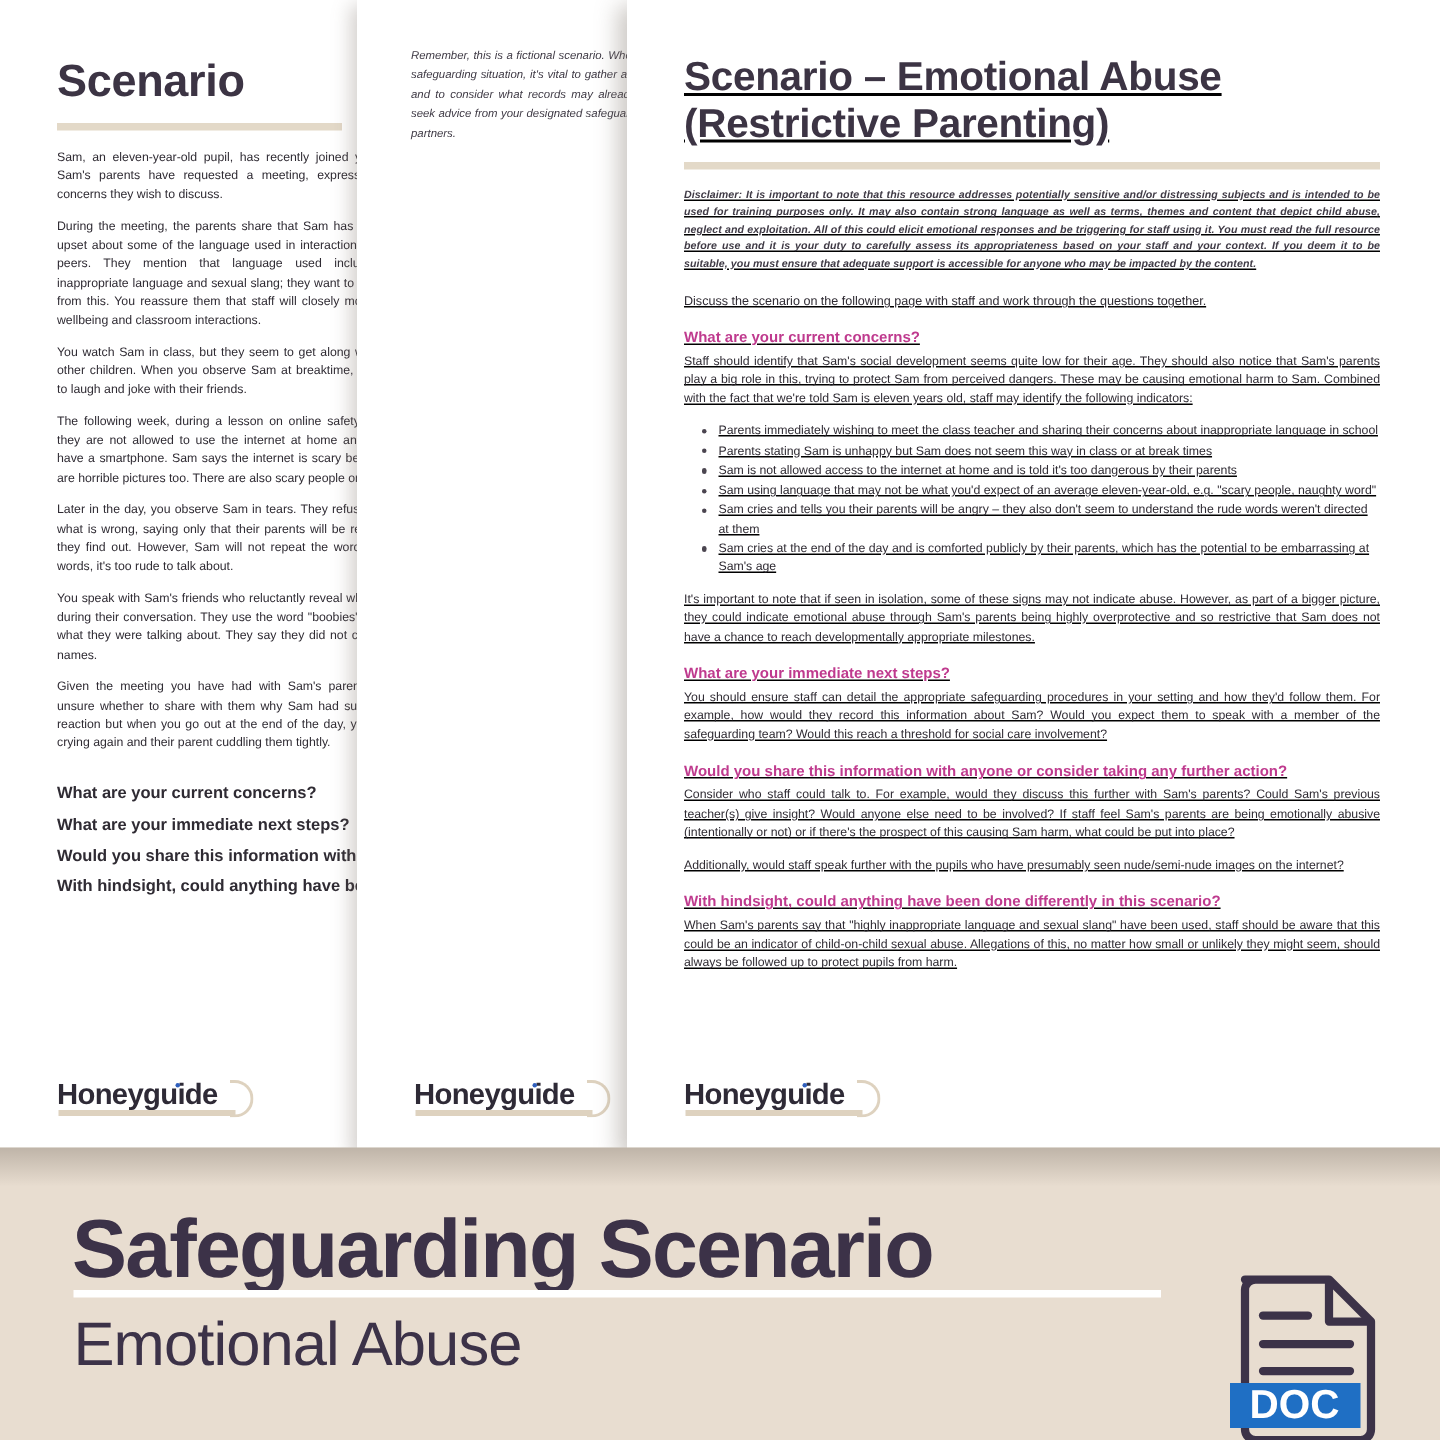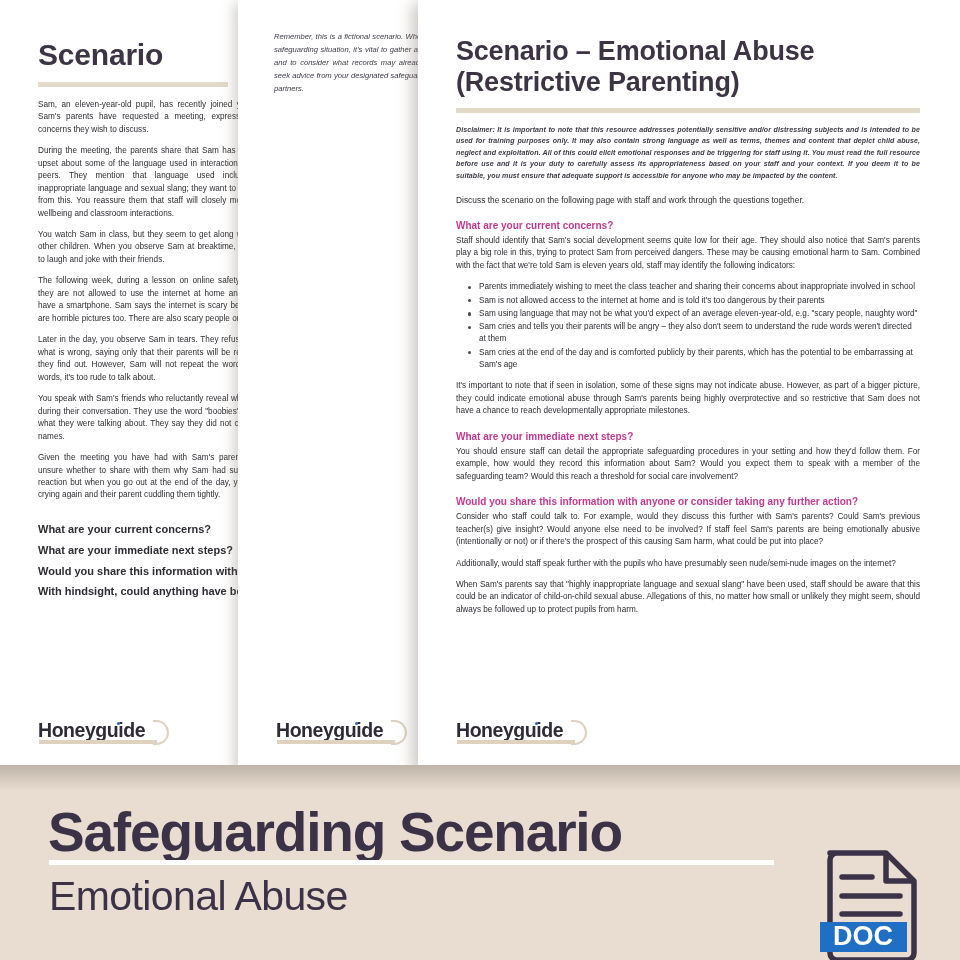--- a/index.html
+++ b/index.html
@@ -137,44 +137,46 @@
     </div>
     <div class="logo">
       <span class="logo-word">Honeyguide</span>
       <span class="logo-dot"></span>
       <span class="logo-underline"></span>
       <span class="logo-arc"></span>
     </div>
   </div>
 
   <div class="page" id="page-right">
-    <div class="page-inner" style="padding:36px 40px 0 38px;">
+    <div class="page-inner" style="padding:36px 40px 0 38px;text-decoration:underline;">
       <h1 class="doc-h1 small">
         <span>Scenario – Emotional Abuse</span><br>
         <span>(Restrictive Parenting)</span>
       </h1>
       <div class="rule"></div>
       <div class="disclaimer">Disclaimer: It is important to note that this resource addresses potentially sensitive and/or distressing subjects and is intended to be used for training purposes only. It may also contain strong language as well as terms, themes and content that depict child abuse, neglect and exploitation. All of this could elicit emotional responses and be triggering for staff using it. You must read the full resource before use and it is your duty to carefully assess its appropriateness based on your staff and your context. If you deem it to be suitable, you must ensure that adequate support is accessible for anyone who may be impacted by the content.</div>
       <p class="body lead" style="margin-top:12px;">Discuss the scenario on the following page with staff and work through the questions together.</p>
       <div id="right-sections">
           <div class="q-head">What are your current concerns?</div>
           <p class="body">Staff should identify that Sam's social development seems quite low for their age. They should also notice that Sam's parents play a big role in this, trying to protect Sam from perceived dangers. These may be causing emotional harm to Sam. Combined with the fact that we're told Sam is eleven years old, staff may identify the following indicators:</p>
           <ul class="ind">
-            <li>Parents immediately wishing to meet the class teacher and sharing their concerns about inappropriate involved in school</li>
+            <li>Parents immediately wishing to meet the class teacher and sharing their concerns about inappropriate language in school</li>
+            <li>Parents stating Sam is unhappy but Sam does not seem this way in class or at break times</li>
             <li>Sam is not allowed access to the internet at home and is told it's too dangerous by their parents</li>
             <li>Sam using language that may not be what you'd expect of an average eleven-year-old, e.g. "scary people, naughty word"</li>
             <li>Sam cries and tells you their parents will be angry – they also don't seem to understand the rude words weren't directed at them</li>
             <li>Sam cries at the end of the day and is comforted publicly by their parents, which has the potential to be embarrassing at Sam's age</li>
           </ul>
           <p class="body">It's important to note that if seen in isolation, some of these signs may not indicate abuse. However, as part of a bigger picture, they could indicate emotional abuse through Sam's parents being highly overprotective and so restrictive that Sam does not have a chance to reach developmentally appropriate milestones.</p>
           <div class="q-head">What are your immediate next steps?</div>
           <p class="body">You should ensure staff can detail the appropriate safeguarding procedures in your setting and how they'd follow them. For example, how would they record this information about Sam? Would you expect them to speak with a member of the safeguarding team? Would this reach a threshold for social care involvement?</p>
           <div class="q-head">Would you share this information with anyone or consider taking any further action?</div>
           <p class="body">Consider who staff could talk to. For example, would they discuss this further with Sam's parents? Could Sam's previous teacher(s) give insight? Would anyone else need to be involved? If staff feel Sam's parents are being emotionally abusive (intentionally or not) or if there's the prospect of this causing Sam harm, what could be put into place?</p>
           <p class="body">Additionally, would staff speak further with the pupils who have presumably seen nude/semi-nude images on the internet?</p>
+          <div class="q-head">With hindsight, could anything have been done differently in this scenario?</div>
           <p class="body">When Sam's parents say that "highly inappropriate language and sexual slang" have been used, staff should be aware that this could be an indicator of child-on-child sexual abuse. Allegations of this, no matter how small or unlikely they might seem, should always be followed up to protect pupils from harm.</p>
         </div>
     </div>
     <div class="logo">
       <span class="logo-word">Honeyguide</span>
       <span class="logo-dot"></span>
       <span class="logo-underline"></span>
       <span class="logo-arc"></span>
     </div>
   </div>

